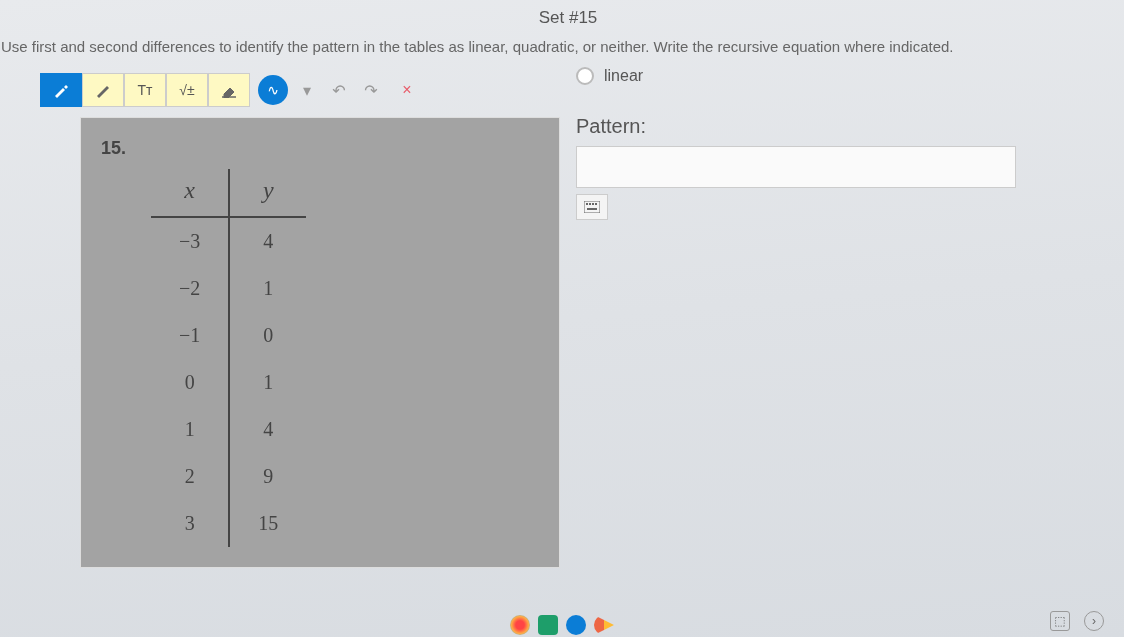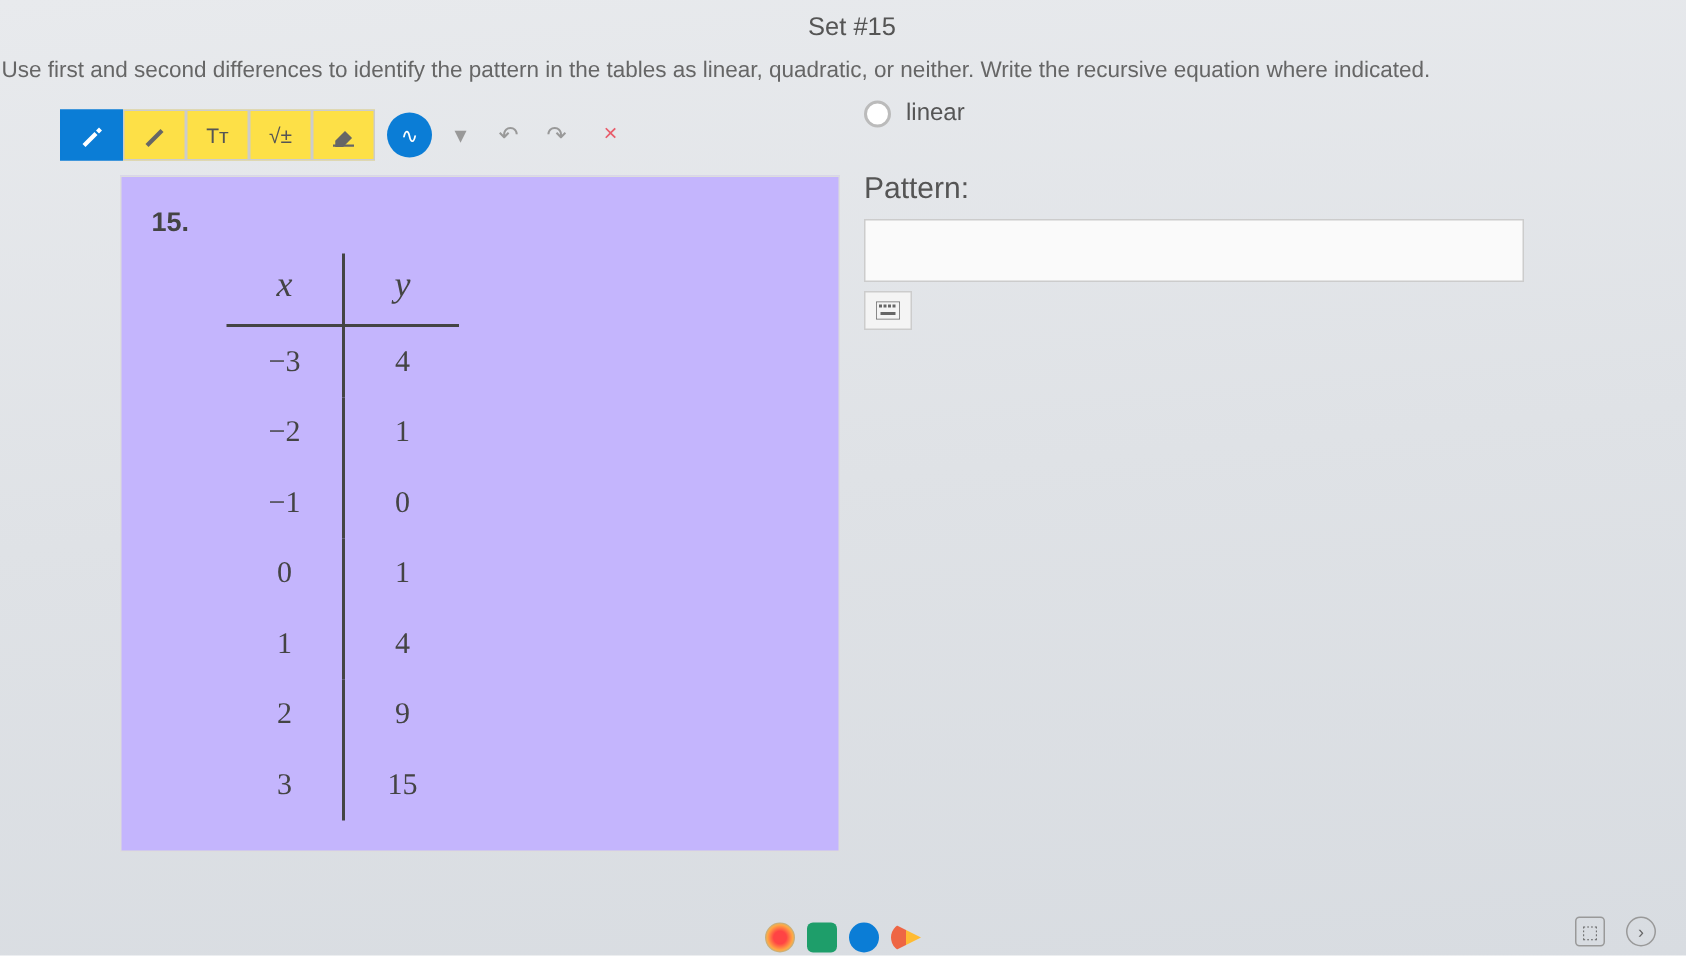--- a/index.html
+++ b/index.html
@@ -36,21 +36,21 @@
     .toolbar {
       display: flex;
       align-items: center;
       gap: 0;
       margin-bottom: 10px;
     }
     .tool-btn {
       width: 42px;
       height: 34px;
       border: 1px solid #ccc;
-      background: #fde047;
+      background: #fef9c3;
       display: flex;
       align-items: center;
       justify-content: center;
       font-size: 14px;
       color: #555;
       cursor: pointer;
     }
     .tool-btn.active {
       background: #0b7dd6;
       color: #fff;
@@ -70,21 +70,21 @@
       height: 26px;
       display: flex;
       align-items: center;
       justify-content: center;
       color: #999;
       cursor: pointer;
       margin-left: 6px;
     }
     .close-x { color: #e85d6b; font-size: 16px; margin-left: 10px; margin-right: 10px; }
     .table-container {
-      background: #c4b5fd;
+      background: #a3a3a3;
       border: 1px solid #ddd;
       padding: 20px 30px;
       width: 480px;
       min-height: 430px;
       margin-left: 40px;
     }
     .problem-number {
       font-size: 18px;
       font-weight: bold;
       color: #444;

